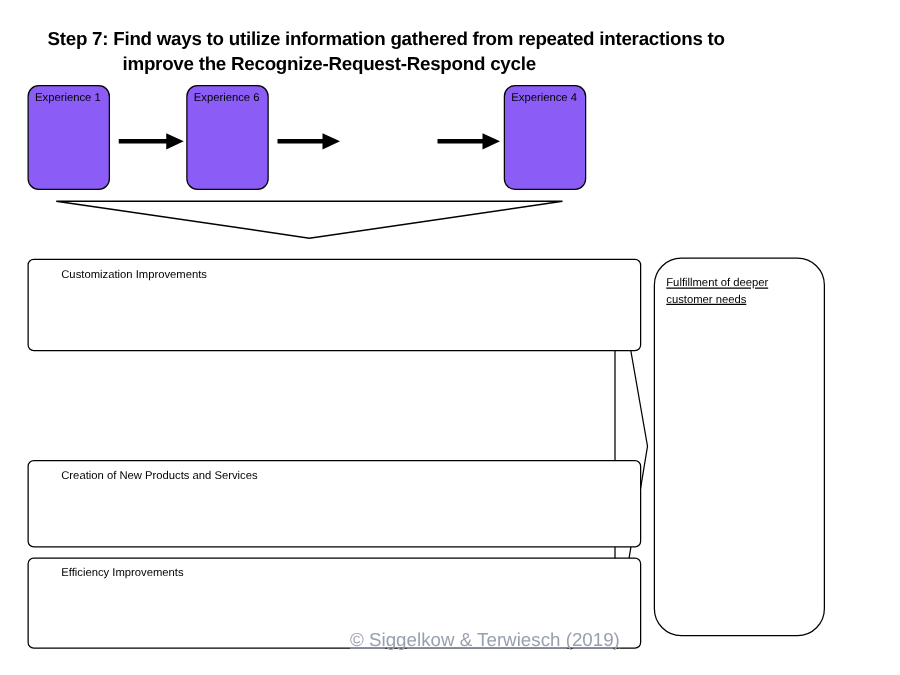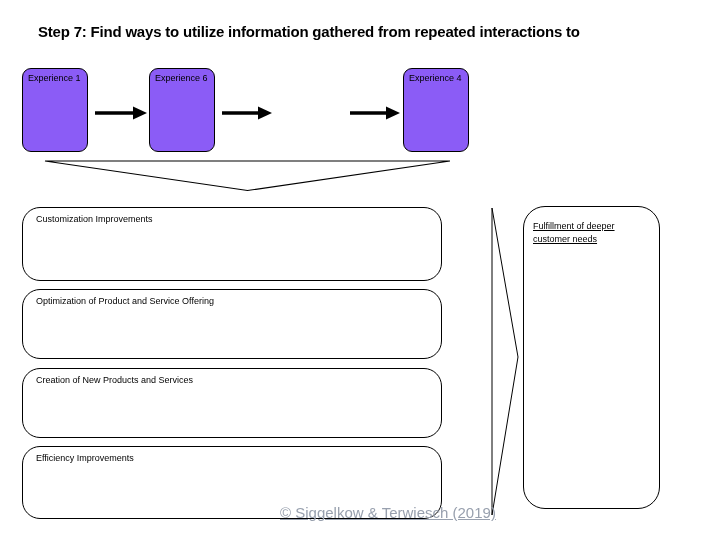--- a/index.html
+++ b/index.html
@@ -43,25 +43,26 @@
     white-space: nowrap;
   }
   #exp1 { left: 22px; }
   #exp2 { left: 149px; }
   #exp3 { left: 277px; }
   #exp4 { left: 403px; }
 
   .outcome-box {
     position: absolute;
     left: 22px;
-    width: 420px;
+    width: 491px;
     border: 1.2px solid #000000;
-    border-radius: 18px;
+    border-radius: 5px;
     background: #ffffff;
     box-sizing: border-box;
+    padding-left: 13px;
   }
   .outcome-label {
     display: block;
     padding: 6px 6px 0 13px;
     font-size: 9px;
     white-space: nowrap;
   }
   #outcome1 { top: 207px; height: 74px; }
   #outcome2 { top: 289px; height: 70px; }
   #outcome3 { top: 368px; height: 70px; }
@@ -106,20 +107,21 @@
     cursor: pointer;
     white-space: nowrap;
   }
 </style>
 </head>
 <body>
 
 <div id="slide">
 
   <div class="title-line" id="title-line1">Step 7: Find ways to utilize information gathered from repeated interactions to</div>
+  <div class="title-line" id="title-line2">improve the Recognize-Request-Respond cycle</div>
 
   <div class="exp-box" id="exp1">
     <span class="exp-label">Experience 1</span>
   </div>
   <div class="exp-box" id="exp2">
     <span class="exp-label">Experience 6</span>
   </div>
   <div class="exp-box" id="exp4">
     <span class="exp-label">Experience 4</span>
   </div>
@@ -140,23 +142,20 @@
     </g>
 
     <polygon points="45,161 450,161 247.5,190.5" fill="#ffffff" stroke="#000000" stroke-width="1.2"></polygon>
 
     <polygon points="492,208 518,357 492,515" fill="#ffffff" stroke="#000000" stroke-width="1"></polygon>
   </svg>
 
   <div class="outcome-box" id="outcome1">
     <span class="outcome-label">Customization Improvements</span>
   </div>
-  <div class="outcome-box" id="outcome2">
-    <span class="outcome-label">Optimization of Product and Service Offering</span>
-  </div>
   <div class="outcome-box" id="outcome4">
     <span class="outcome-label">Efficiency Improvements</span>
   </div>
   <div class="outcome-box" id="outcome3">
     <span class="outcome-label">Creation of New Products and Services</span>
   </div>
 
   <div id="fulfillment-box">
     <span id="fulfillment-label">Fulfillment of deeper customer needs</span>
   </div>

